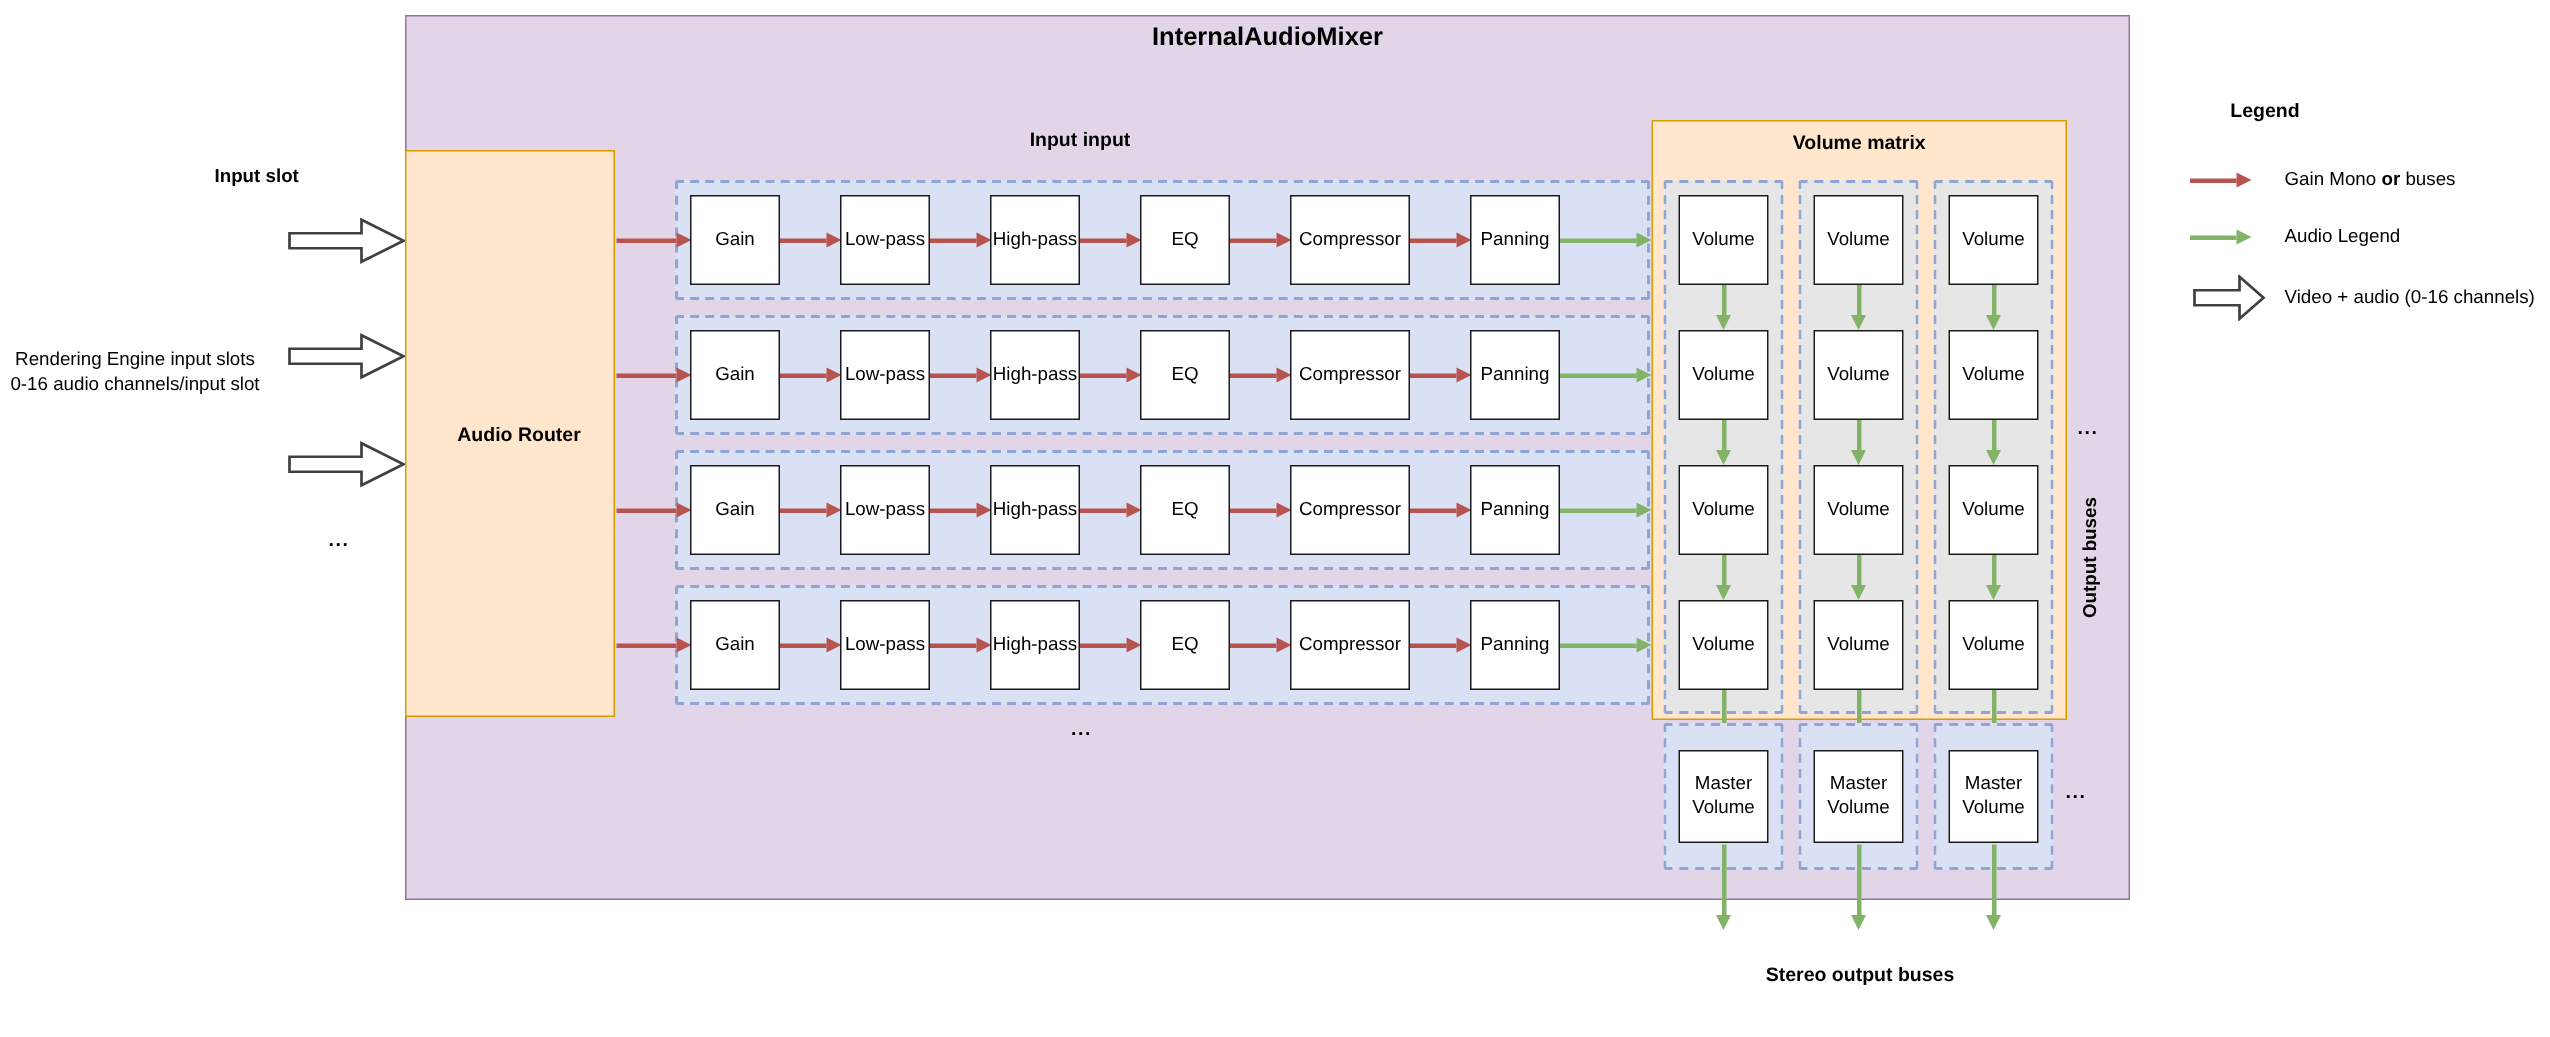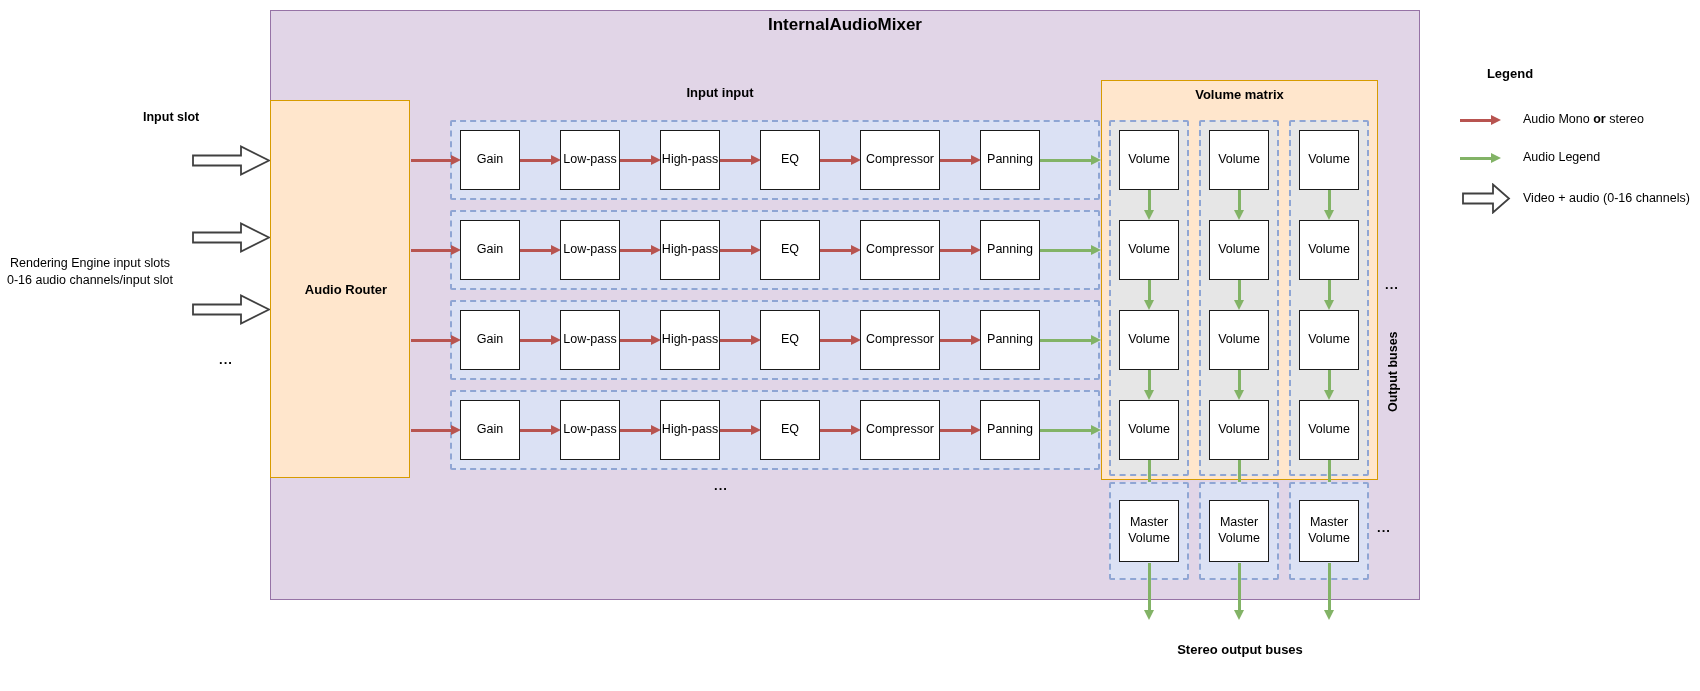--- a/index.html
+++ b/index.html
@@ -71,21 +71,21 @@
 </style>
 </head>
 <body>
 
 <div id="canvas">
 
   <div class="container"></div>
   <div class="title">InternalAudioMixer</div>
 
   <div class="txt b abs" style="left:143px;top:110px;width:100px;">Input slot</div>
-  <div class="txt abs" style="left:5px;top:231px;width:170px;text-align:center;line-height:17px;margin-top:24px;">
+  <div class="txt abs" style="left:5px;top:231px;width:170px;text-align:center;line-height:17px;">
     <div>Rendering Engine input slots</div>
     <div>0-16 audio channels/input slot</div>
   </div>
   <div class="ell" style="left:208px;top:352px;width:36px;">...</div>
 
   <svg class="abs" style="left:192px;top:145px;" width="79" height="31">
       <polygon points="1,10.5 49,10.5 49,1.5 77,15.5 49,29.5 49,20.5 1,20.5" fill="#ffffff" stroke="#404040" stroke-width="1.8"></polygon>
     </svg>
   <svg class="abs" style="left:192px;top:222px;" width="79" height="31">
       <polygon points="1,10.5 49,10.5 49,1.5 77,15.5 49,29.5 49,20.5 1,20.5" fill="#ffffff" stroke="#404040" stroke-width="1.8"></polygon>
@@ -208,21 +208,21 @@
   <div class="varrow" style="left:1238px;top:563px;height:47px;"></div>
   <div class="varrow" style="left:1328px;top:563px;height:47px;"></div>
 
   <div class="ell" style="left:1378px;top:277px;width:28px;">...</div>
   <div class="vlabel" style="left:1385px;top:322px;height:100px;width:16px;">Output buses</div>
   <div class="ell" style="left:1370px;top:520px;width:28px;">...</div>
   <div class="sec-label" style="left:1140px;top:642px;width:200px;">Stereo output buses</div>
 
   <div class="sec-label" style="left:1455px;top:66px;width:110px;">Legend</div>
   <div class="harrow red" style="left:1460px;top:118.5px;width:31px;"></div>
-  <div class="txt" style="left:1523px;top:112px;"><span>Audio Mono </span><span class="b">or</span><span> stereo</span></div>
+  <div class="txt" style="left:1523px;top:112px;"><span>Gain Mono </span><span class="b">or</span><span> buses</span></div>
   <div class="harrow green" style="left:1460px;top:156.5px;width:31px;"></div>
   <div class="txt" style="left:1523px;top:150px;">Audio Legend</div>
   <svg class="abs" style="left:1462px;top:183px;" width="49" height="31">
       <polygon points="1,10.5 31,10.5 31,1.5 47,15.5 31,29.5 31,20.5 1,20.5" fill="#ffffff" stroke="#404040" stroke-width="1.8"></polygon>
     </svg>
   <div class="txt" style="left:1523px;top:191px;">Video + audio (0-16 channels)</div>
 
 </div>
 
 </body></html>

